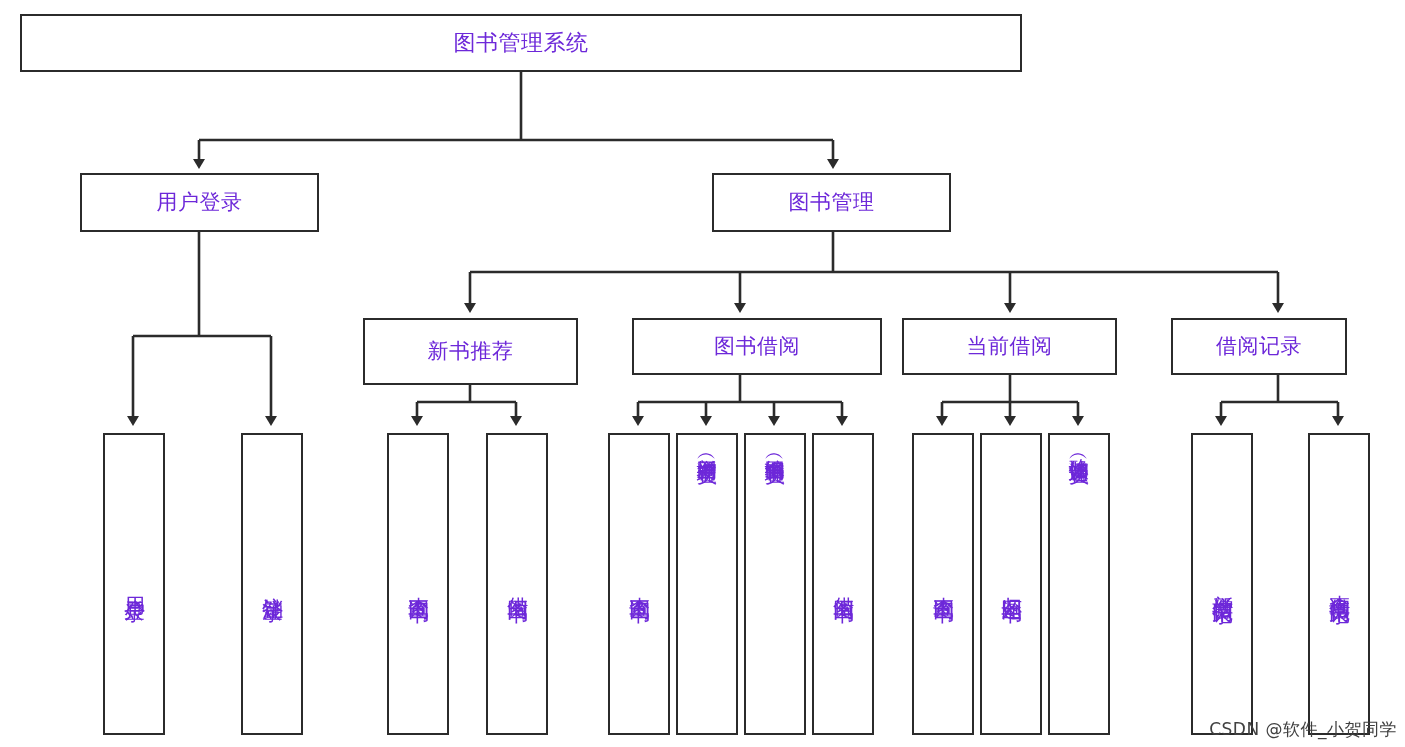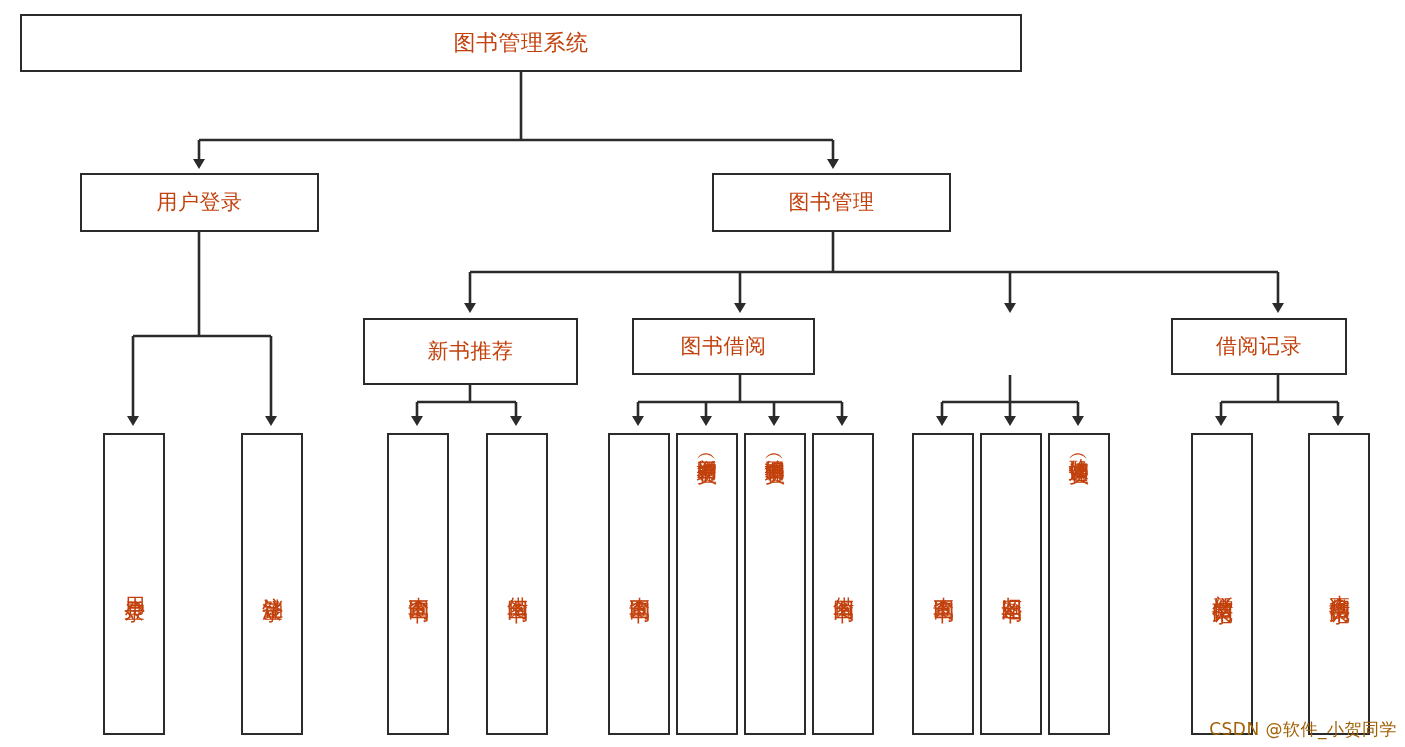--- a/index.html
+++ b/index.html
@@ -27,21 +27,21 @@
     pointer-events: none;
   }
   .node {
     position: absolute;
     box-sizing: border-box;
     border: 2.5px solid #2b2b2b;
     background: #ffffff;
     display: flex;
     align-items: center;
     justify-content: center;
-    color: #c2410c;
+    color: #6d28d9;
     z-index: 2;
   }
   .node-label {
     display: block;
     text-align: center;
     line-height: 1.25;
     white-space: pre;
   }
   .node.horizontal .node-label {
     font-size: 21px;
@@ -69,21 +69,21 @@
   }
   .node.vertical.centered {
     align-items: center;
     padding-top: 0;
   }
   #watermark {
     position: absolute;
     right: 8px;
     bottom: 6px;
     font-size: 17px;
-    color: #a16207;
+    color: #404040;
     letter-spacing: 0.5px;
     z-index: 3;
     user-select: none;
     white-space: nowrap;
   }
 </style>
 </head>
 <body>
 
 <div id="canvas">
@@ -147,24 +147,27 @@
   </div>
 
   <div class="node horizontal" style="left:712px; top:173px; width:239px; height:59px;font-family:Liberation Serif, serif;">
     <span class="node-label">图书管理</span>
   </div>
 
   <div class="node horizontal" style="left:363px; top:318px; width:215px; height:67px;">
     <span class="node-label">新书推荐</span>
   </div>
 
-  <div class="node horizontal" style="left:632px; top:318px; width:183px; height:57px;">
+  <div class="node horizontal" style="left:632px; top:318px; width:250px; height:57px;">
     <span class="node-label">图书借阅</span>
   </div>
 
+  <div class="node horizontal" style="left:902px; top:318px; width:215px; height:57px;">
+    <span class="node-label">当前借阅</span>
+  </div>
 
   <div class="node horizontal" style="left:1171px; top:318px; width:176px; height:57px;">
     <span class="node-label">借阅记录</span>
   </div>
 
   <div class="node vertical centered" style="left:103px; top:433px; width:62px; height:302px;">
     <span class="node-label">用户登录</span>
   </div>
 
   <div class="node vertical centered" style="left:241px; top:433px; width:62px; height:302px;">

